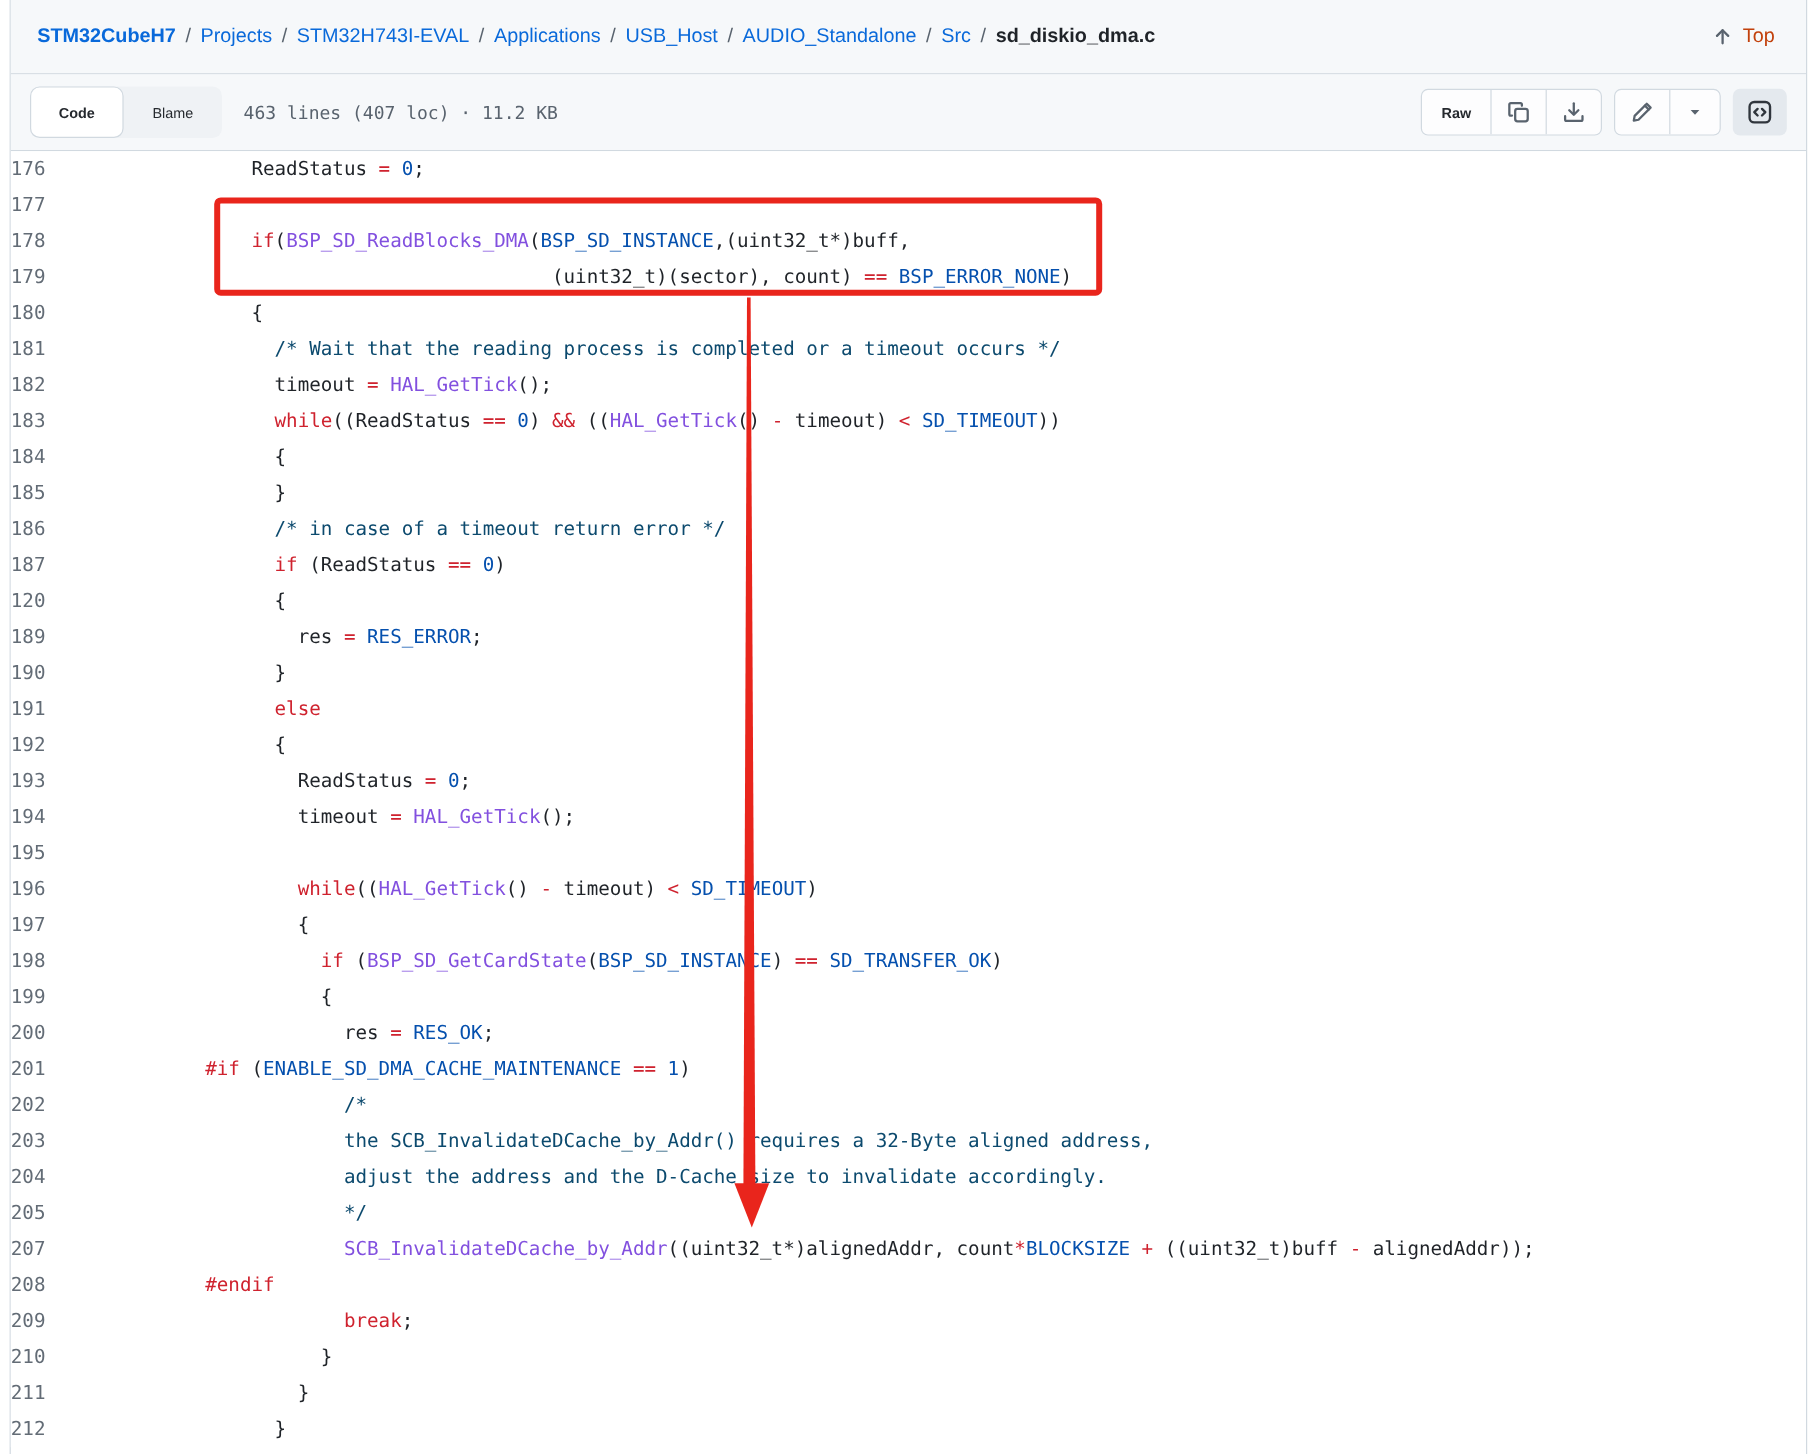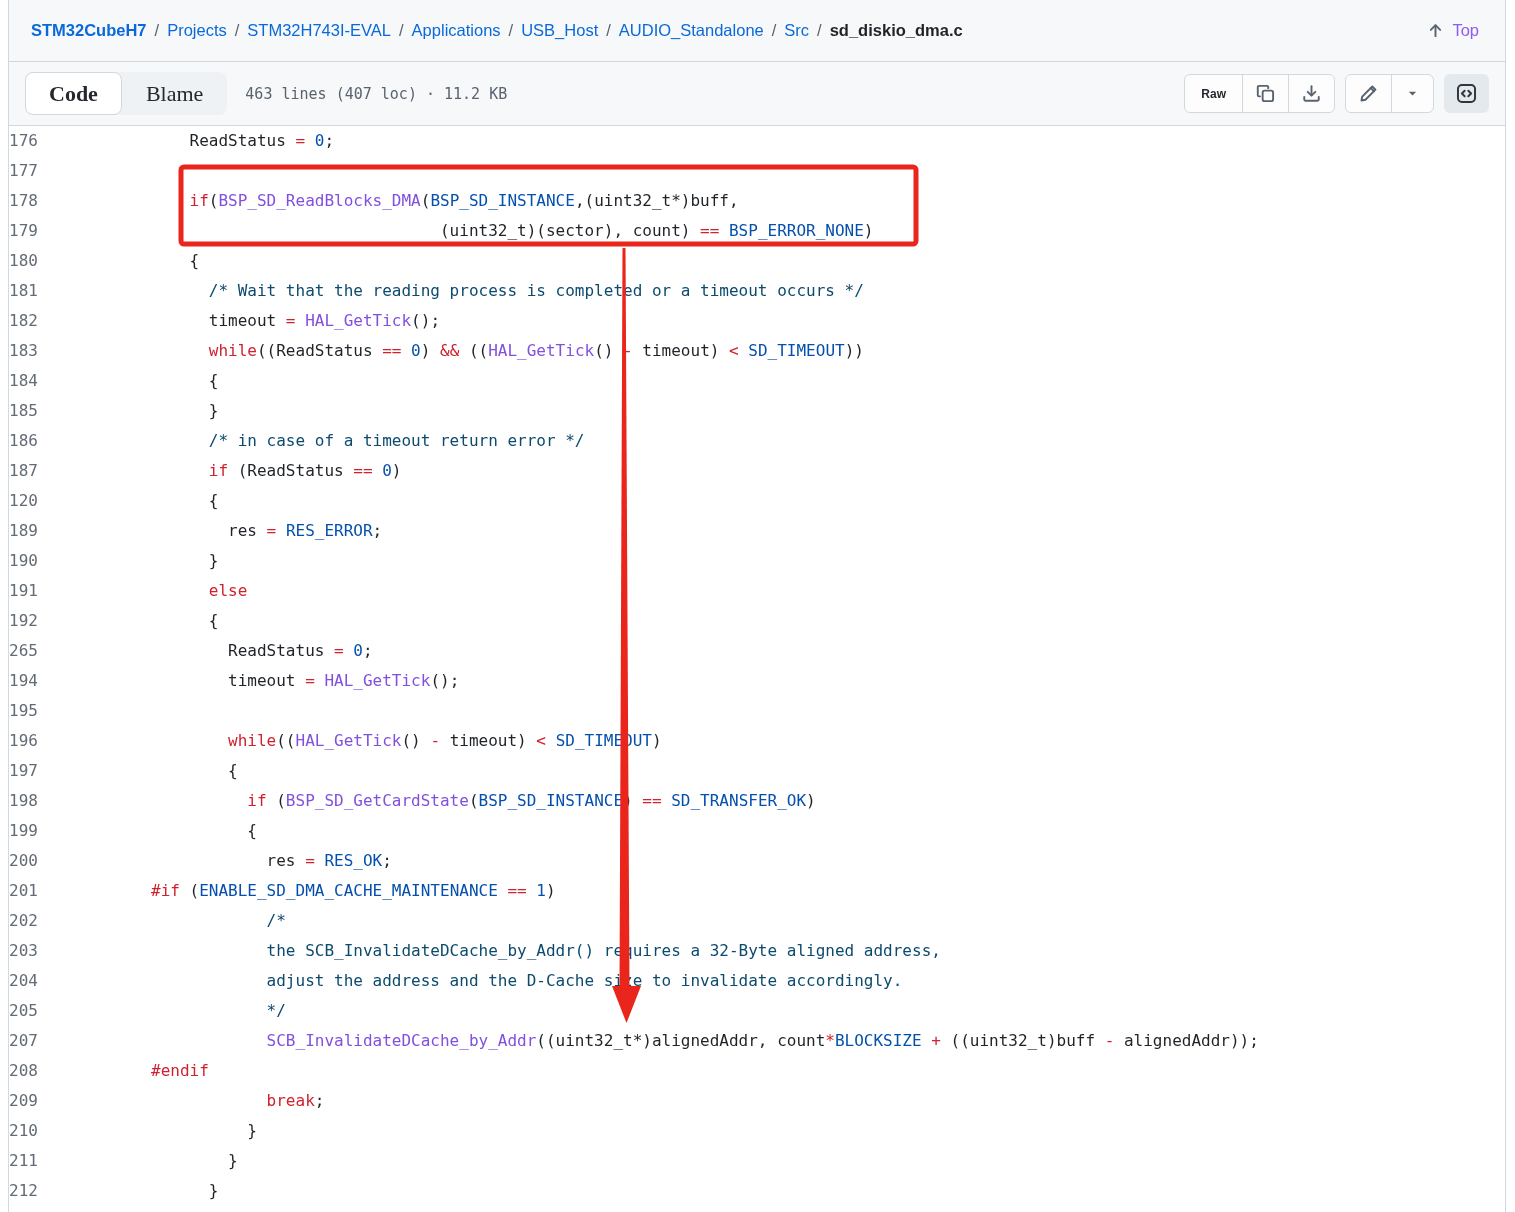--- a/index.html
+++ b/index.html
@@ -19,32 +19,32 @@
     height:62px; background:#f6f8fa; border-bottom:1px solid #d1d9e0;
     display:flex; align-items:center; padding:0 26px 0 22px; white-space:nowrap;
   }
   .crumbs { display:flex; align-items:center; font-size:16.5px; }
   .crumb { text-decoration:none; color:#0969da; cursor:pointer; }
   .crumb.repo { font-weight:700; }
   .crumb.current { color:#1f2328; font-weight:700; cursor:default; }
   .crumb-sep { color:#59636e; padding:0 8px; }
   .top-link {
     margin-left:auto; display:flex; align-items:center; gap:8px;
-    font-size:16.5px; color:#8b5cf6; text-decoration:none; cursor:pointer;
+    font-size:16.5px; color:#c2410c; text-decoration:none; cursor:pointer;
   }
   
   .toolbar {
     height:64px; background:#f6f8fa; border-bottom:1px solid #d1d9e0;
     display:flex; align-items:center; padding:0 16px;
   }
   .seg { display:flex; background:#eff2f5; border-radius:8px; height:43px; }
   .seg-btn {
     display:flex; align-items:center; justify-content:center; padding:0 23px;
-    font-size:22px; color:#25292e; border:1px solid transparent; border-radius:8px;
-    background:transparent; cursor:pointer; font-family:Liberation Serif, serif;text-align:right;
+    font-size:12px; color:#25292e; border:1px solid transparent; border-radius:8px;
+    background:transparent; cursor:pointer; font-family:Liberation Sans, sans-serif;text-align:right;
   }
   .seg-btn.active { background:#fff; border-color:#d1d9e0; font-weight:700; }
   .meta {
     margin-left:18px; font-family:"DejaVu Sans Mono", monospace;
     font-size:15px; color:#59636e;
   }
   .tb-right { margin-left:auto; display:flex; align-items:center; gap:10px; }
   .btn-group {
     display:flex; align-items:stretch; height:39px; background:#fdfdfe;
     border:1px solid #d1d9e0; border-radius:6px; overflow:hidden;
@@ -60,21 +60,21 @@
     display:flex; align-items:center; justify-content:center; cursor:pointer;
   }
   .icon { display:block; }
   
   .code-area {
     position:relative; background:#fff;
     font-family:"DejaVu Sans Mono", monospace; font-size:16px; line-height:30px;
   }
   .code-row { display:flex; height:30px; white-space:pre; }
   .ln { width:90px; flex:none; color:#636c76; cursor:pointer; }
-  .lc { margin-left:52px; color:#1f2328;text-align:center; }
+  .lc { margin-left:72px; color:#1f2328;text-align:center; }
   .tok-pl { color:#1f2328; }
   .tok-k  { color:#cf222e; }
   .tok-c  { color:#0550ae; }
   .tok-f  { color:#8250df; }
   .tok-cm { color:#0c4a6e; }
   
   .overlay {
     position:absolute; left:0; top:0; width:1515px; height:1212px;
     pointer-events:none; z-index:10;
   }
@@ -174,21 +174,21 @@
         <div class="code-row"><span class="ln">183</span><span class="lc"><span class="tok-pl">      </span><span class="tok-k">while</span><span class="tok-pl">((ReadStatus </span><span class="tok-k">==</span><span class="tok-pl"> </span><span class="tok-c">0</span><span class="tok-pl">) </span><span class="tok-k">&amp;&amp;</span><span class="tok-pl"> ((</span><span class="tok-f">HAL_GetTick</span><span class="tok-pl">() </span><span class="tok-k">-</span><span class="tok-pl"> timeout) </span><span class="tok-k">&lt;</span><span class="tok-pl"> </span><span class="tok-c">SD_TIMEOUT</span><span class="tok-pl">))</span></span></div>
         <div class="code-row"><span class="ln">184</span><span class="lc"><span class="tok-pl">      {</span></span></div>
         <div class="code-row"><span class="ln">185</span><span class="lc"><span class="tok-pl">      }</span></span></div>
         <div class="code-row"><span class="ln">186</span><span class="lc"><span class="tok-pl">      </span><span class="tok-cm">/* in case of a timeout return error */</span></span></div>
         <div class="code-row"><span class="ln">187</span><span class="lc"><span class="tok-pl">      </span><span class="tok-k">if</span><span class="tok-pl"> (ReadStatus </span><span class="tok-k">==</span><span class="tok-pl"> </span><span class="tok-c">0</span><span class="tok-pl">)</span></span></div>
         <div class="code-row"><span class="ln">120</span><span class="lc"><span class="tok-pl">      {</span></span></div>
         <div class="code-row"><span class="ln">189</span><span class="lc"><span class="tok-pl">        res </span><span class="tok-k">=</span><span class="tok-pl"> </span><span class="tok-c">RES_ERROR</span><span class="tok-pl">;</span></span></div>
         <div class="code-row"><span class="ln">190</span><span class="lc"><span class="tok-pl">      }</span></span></div>
         <div class="code-row"><span class="ln">191</span><span class="lc"><span class="tok-pl">      </span><span class="tok-k">else</span></span></div>
         <div class="code-row"><span class="ln">192</span><span class="lc"><span class="tok-pl">      {</span></span></div>
-        <div class="code-row"><span class="ln">265</span><span class="lc"><span class="tok-pl">        ReadStatus </span><span class="tok-k">=</span><span class="tok-pl"> </span><span class="tok-c">0</span><span class="tok-pl">;</span></span></div>
+        <div class="code-row"><span class="ln">193</span><span class="lc"><span class="tok-pl">        ReadStatus </span><span class="tok-k">=</span><span class="tok-pl"> </span><span class="tok-c">0</span><span class="tok-pl">;</span></span></div>
         <div class="code-row"><span class="ln">194</span><span class="lc"><span class="tok-pl">        timeout </span><span class="tok-k">=</span><span class="tok-pl"> </span><span class="tok-f">HAL_GetTick</span><span class="tok-pl">();</span></span></div>
         <div class="code-row"><span class="ln">195</span><span class="lc"></span></div>
         <div class="code-row"><span class="ln">196</span><span class="lc"><span class="tok-pl">        </span><span class="tok-k">while</span><span class="tok-pl">((</span><span class="tok-f">HAL_GetTick</span><span class="tok-pl">() </span><span class="tok-k">-</span><span class="tok-pl"> timeout) </span><span class="tok-k">&lt;</span><span class="tok-pl"> </span><span class="tok-c">SD_TIMEOUT</span><span class="tok-pl">)</span></span></div>
         <div class="code-row"><span class="ln">197</span><span class="lc"><span class="tok-pl">        {</span></span></div>
         <div class="code-row"><span class="ln">198</span><span class="lc"><span class="tok-pl">          </span><span class="tok-k">if</span><span class="tok-pl"> (</span><span class="tok-f">BSP_SD_GetCardState</span><span class="tok-pl">(</span><span class="tok-c">BSP_SD_INSTANCE</span><span class="tok-pl">) </span><span class="tok-k">==</span><span class="tok-pl"> </span><span class="tok-c">SD_TRANSFER_OK</span><span class="tok-pl">)</span></span></div>
         <div class="code-row"><span class="ln">199</span><span class="lc"><span class="tok-pl">          {</span></span></div>
         <div class="code-row"><span class="ln">200</span><span class="lc"><span class="tok-pl">            res </span><span class="tok-k">=</span><span class="tok-pl"> </span><span class="tok-c">RES_OK</span><span class="tok-pl">;</span></span></div>
         <div class="code-row"><span class="ln">201</span><span class="lc"><span class="tok-k">#if</span><span class="tok-pl"> (</span><span class="tok-c">ENABLE_SD_DMA_CACHE_MAINTENANCE</span><span class="tok-pl"> </span><span class="tok-k">==</span><span class="tok-pl"> </span><span class="tok-c">1</span><span class="tok-pl">)</span></span></div>
         <div class="code-row"><span class="ln">202</span><span class="lc"><span class="tok-pl">            </span><span class="tok-cm">/*</span></span></div>
         <div class="code-row"><span class="ln">203</span><span class="lc"><span class="tok-pl">            </span><span class="tok-cm">the SCB_InvalidateDCache_by_Addr() requires a 32-Byte aligned address,</span></span></div>

